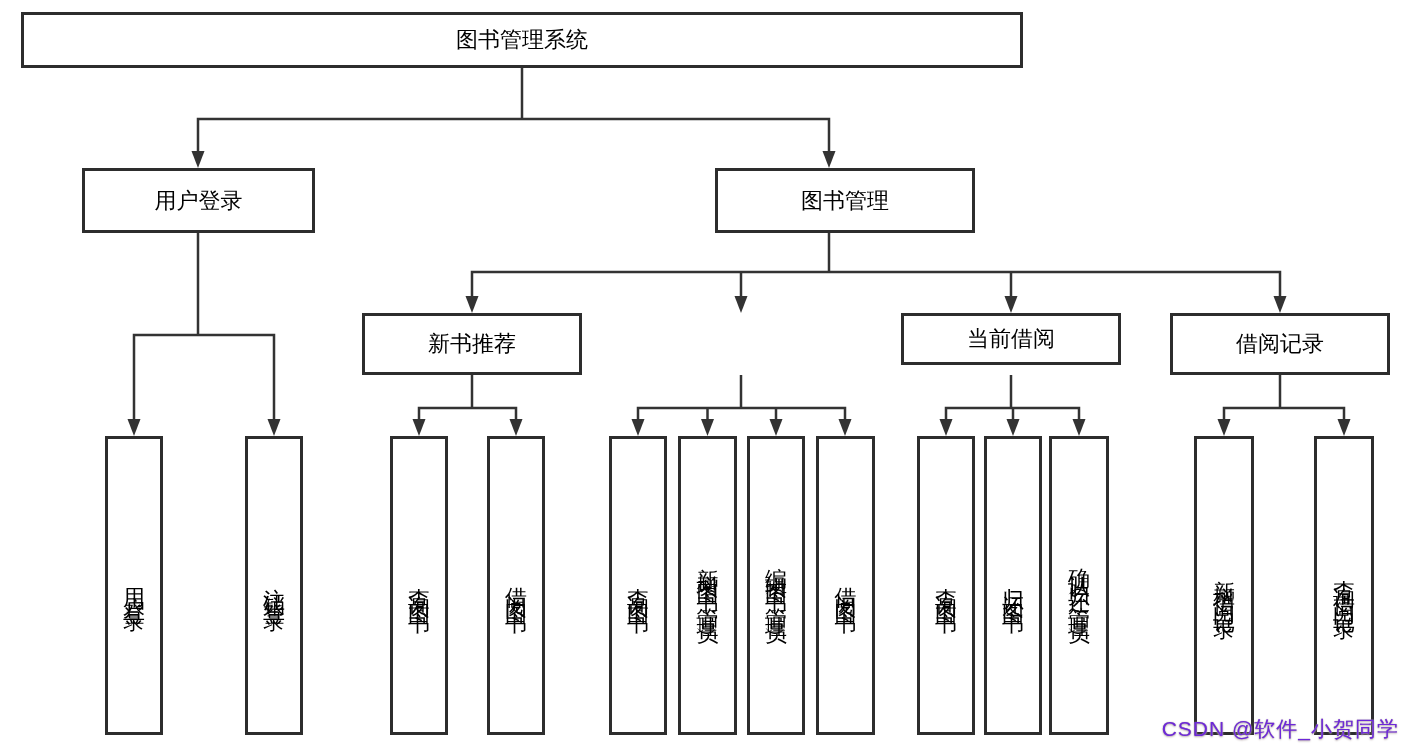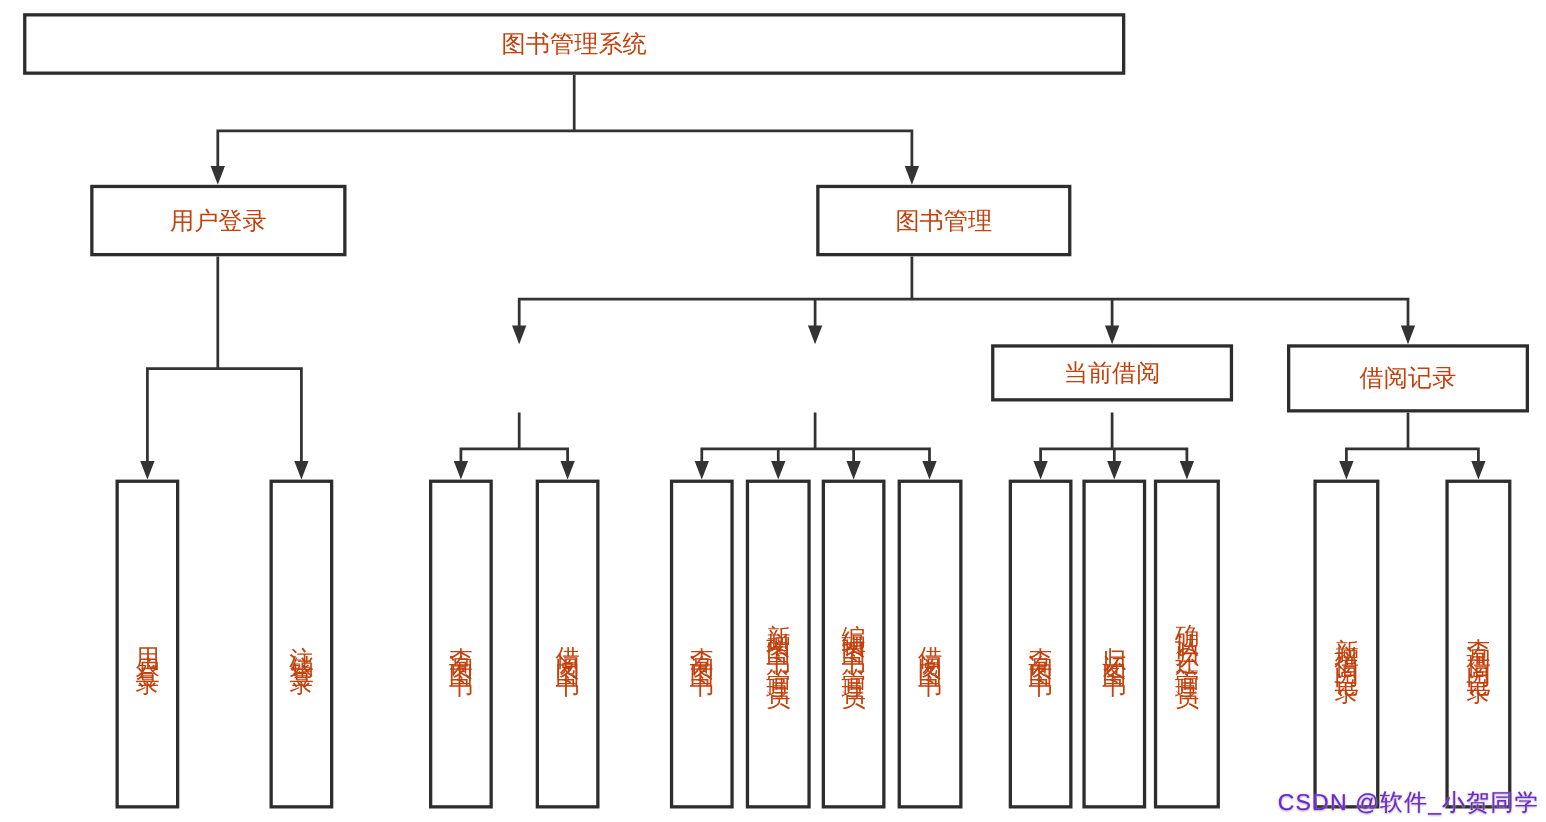--- a/index.html
+++ b/index.html
@@ -3,33 +3,33 @@
 <meta charset="utf-8">
 <style>
   html,body { margin:0; padding:0; background:#ffffff; }
   .canvas {
     position:relative; width:1405px; height:747px; background:#ffffff;
     font-family:"Liberation Sans","DejaVu Sans",sans-serif; overflow:hidden;
   }
   .connector-svg { position:absolute; left:0; top:0; width:1405px; height:747px; }
   .node {
     position:absolute; box-sizing:border-box; background:#ffffff;
-    border:3px solid #2d2d2d; color:#c2410c;
+    border:3px solid #2d2d2d; color:#000000;
     display:flex; align-items:center; justify-content:center;
     font-size:22px; z-index:2;
   }
   .node .vtext {
     writing-mode:vertical-rl; text-orientation:mixed;
     letter-spacing:8px; font-size:22px; line-height:1.1;
   }
   
   .n-root   { left:21px;   top:12px;  width:1002px; height:56px; }
   
   .n-login  { left:82px;   top:168px; width:233px;  height:65px; }
-  .n-manage { left:742px;  top:168px; width:232px;  height:65px; }
+  .n-manage { left:715px;  top:168px; width:260px;  height:65px; }
   
   .n-sec0 { left:362px;  top:313px; width:220px; height:62px; }
   .n-sec1 { left:631px;  top:313px; width:220px; height:62px; }
   .n-sec2 { left:901px;  top:313px; width:220px; height:52px; }
   .n-sec3 { left:1170px; top:313px; width:220px; height:62px; }
   
   .leaf { top:436px; width:58px; height:299px; }
   .n-l0  { left:105px; }
   .n-l1  { left:245px; }
   .n-s0c0 { left:390px; }
@@ -114,20 +114,23 @@
     <span>图书管理</span>
   </div>
 
   <div class="node leaf n-l0">
     <span class="vtext">用户登录</span>
   </div>
   <div class="node leaf n-l1">
     <span class="vtext">注销登录</span>
   </div>
 
+  <div class="node n-sec0">
+    <span>新书推荐</span>
+  </div>
   <div class="node n-sec2">
     <span>当前借阅</span>
   </div>
   <div class="node n-sec3">
     <span>借阅记录</span>
   </div>
 
   <div class="node leaf n-s0c0">
     <span class="vtext">查询图书</span>
   </div>

